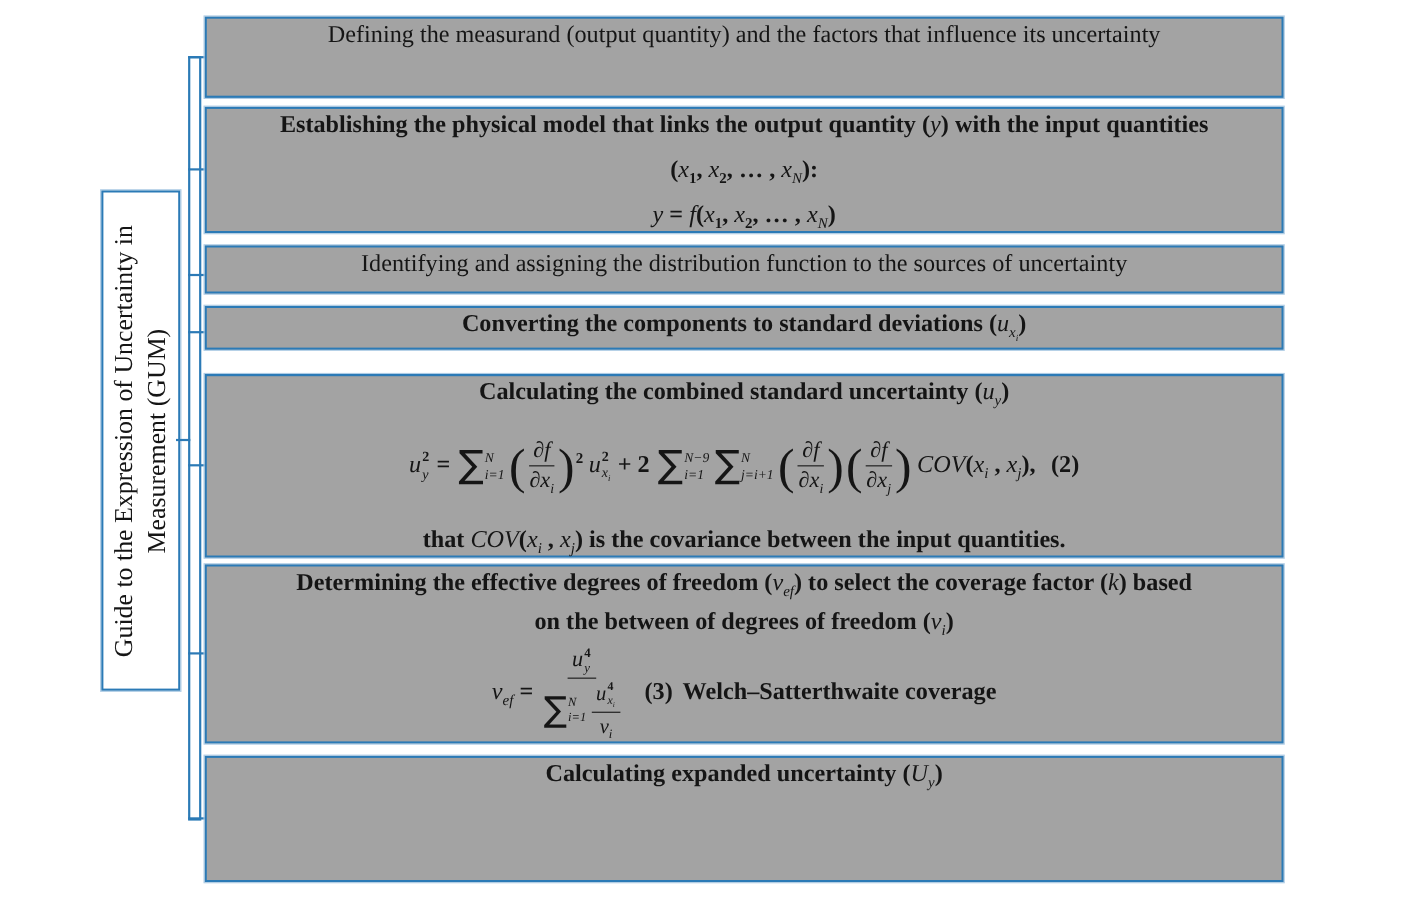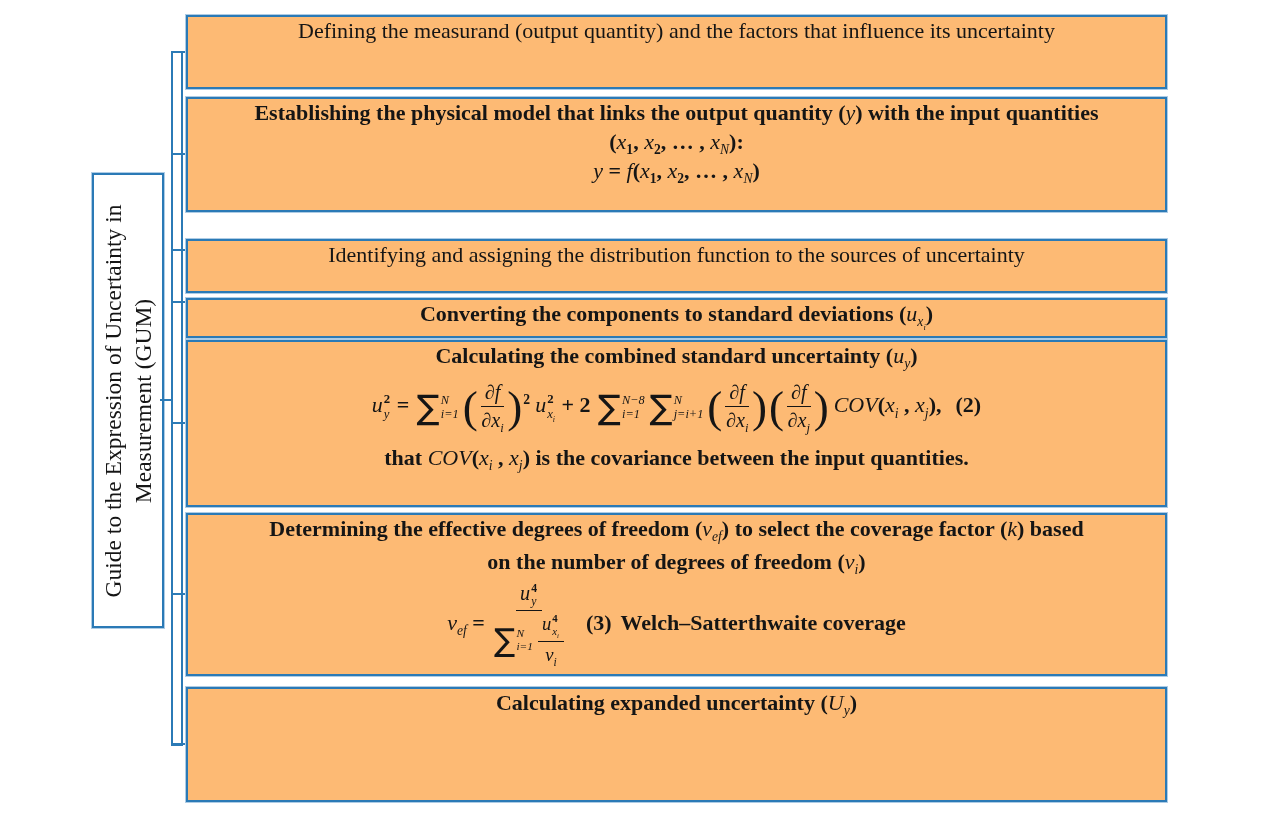--- a/index.html
+++ b/index.html
@@ -3,22 +3,22 @@
 <meta charset="utf-8">
 <style>
   html,body{margin:0;padding:0;background:#ffffff;}
   .canvas{
     position:relative;width:1285px;height:818px;background:#ffffff;
     font-family:"Liberation Serif","DejaVu Serif",serif;color:#151515;overflow:hidden;
   }
   
   .box{
     position:absolute;left:186px;width:981px;box-sizing:border-box;
-    border:2px solid #2b7ab6;outline:1px solid #aecce5;background:#fdba74;
-    display:flex;flex-direction:column;align-items:center;justify-content:flex-start;
+    border:2px solid #2b7ab6;outline:1px solid #aecce5;background:#a3a3a3;
+    display:flex;flex-direction:column;align-items:center;justify-content:space-between;
     text-align:center;font-size:22px;line-height:1.3;
   }
   .gumbox{
     position:absolute;left:92px;top:173px;width:72px;height:455px;box-sizing:border-box;
     border:2px solid #2b7ab6;outline:1px solid #aecce5;background:#ffffff;
   }
   .gum-inner{
     position:absolute;left:50%;top:50%;width:452px;
     transform:translate(-50%,-50%) rotate(-90deg);
     text-align:center;font-size:23.5px;line-height:1.28;white-space:nowrap;
@@ -43,22 +43,22 @@
   .sumwrap .sumlim{font-size:0.56em;}
   .frac{display:inline-flex;flex-direction:column;align-items:center;
         vertical-align:middle;margin:0 2px;line-height:1.25;font-size:0.92em;}
   .frac .num{border-bottom:1.5px solid #151515;padding:0 4px 1px;}
   .frac .den{padding-top:1px;}
   .bigp{font-size:2.05em;line-height:0;vertical-align:middle;font-style:normal;margin:0 1px;}
   .sp{display:inline-block;}
   
   #b1{top:15px;height:74px;}
   #b2{top:97px;height:115px;}
-  #b3{top:223px;height:54px;margin-top:16px;}
-  #b4{top:298px;height:40px;}
+  #b3{top:223px;height:44px;}
+  #b4{top:278px;height:40px;}
   #b5{top:340px;height:167px;gap:9px;}
   #b6{top:513px;height:163px;gap:4px;}
   #b7{top:687px;height:115px;gap:15px;}
 </style>
 </head>
 <body>
 
 <div class="canvas">
 
   <div class="gumbox">
@@ -109,42 +109,42 @@
           </span>
         </span><span class="bigp">(</span><span class="frac">
           <span class="num"><span class="it">∂f</span></span>
           <span class="den"><span class="it">∂x</span><sub><span class="it">i</span></sub></span>
         </span><span class="bigp">)</span><sup><span class="rm">2</span></sup><span class="sp" style="width: 5px;"></span><span class="it">u</span><span class="supsub">
           <span class="ssr"><span class="rm">2</span></span>
           <span class="ssr"><span class="it">x</span><sub><span class="it">i</span></sub></span>
         </span><span class="rm"> + 2 </span><span class="sumwrap">
           <span class="sumsym">∑</span>
           <span class="supsub sumlim">
-            <span class="ssr"><span class="it">N−8</span></span>
+            <span class="ssr"><span class="it">N−9</span></span>
             <span class="ssr"><span class="it">i=1</span></span>
           </span>
         </span><span class="sumwrap">
           <span class="sumsym">∑</span>
           <span class="supsub sumlim">
             <span class="ssr"><span class="it">N</span></span>
             <span class="ssr"><span class="it">j=i+1</span></span>
           </span>
         </span><span class="bigp">(</span><span class="frac">
           <span class="num"><span class="it">∂f</span></span>
           <span class="den"><span class="it">∂x</span><sub><span class="it">i</span></sub></span>
         </span><span class="bigp">)</span><span class="bigp">(</span><span class="frac">
           <span class="num"><span class="it">∂f</span></span>
           <span class="den"><span class="it">∂x</span><sub><span class="it">j</span></sub></span>
         </span><span class="bigp">)</span><span class="sp" style="width: 4px;"></span><span class="it">COV</span><span class="rm">(</span><span class="it">x</span><sub><span class="it">i</span></sub><span class="rm"> , </span><span class="it">x</span><sub><span class="it">j</span></sub><span class="rm">),</span><span class="sp" style="width: 14px;"></span><span class="rm">(2)</span></div>
     <div class="mline"><span class="rm">that </span><span class="it">COV</span><span class="rm">(</span><span class="it">x</span><sub><span class="it">i</span></sub><span class="rm"> , </span><span class="it">x</span><sub><span class="it">j</span></sub><span class="rm">) is the covariance between the input quantities.</span></div>
   </div>
 
   <div class="box" id="b6">
     <div class="mline"><span class="rm">Determining the effective degrees of freedom (</span><span class="it">v</span><sub><span class="it">ef</span></sub><span class="rm">) to select the coverage factor (</span><span class="it">k</span><span class="rm">) based</span></div>
-    <div class="mline"><span class="rm">on the number of degrees of freedom (</span><span class="it">v</span><sub><span class="it">i</span></sub><span class="rm">)</span></div>
+    <div class="mline"><span class="rm">on the between of degrees of freedom (</span><span class="it">v</span><sub><span class="it">i</span></sub><span class="rm">)</span></div>
     <div class="mline"><span class="it">v</span><sub><span class="it">ef</span></sub><span class="rm"> = </span><span class="frac">
           <span class="num"><span class="it">u</span><span class="supsub">
               <span class="ssr"><span class="rm">4</span></span>
               <span class="ssr"><span class="it">y</span></span>
             </span></span>
           <span class="den"><span class="sumwrap">
               <span class="sumsym">∑</span>
               <span class="supsub sumlim">
                 <span class="ssr"><span class="it">N</span></span>
                 <span class="ssr"><span class="it">i=1</span></span>

